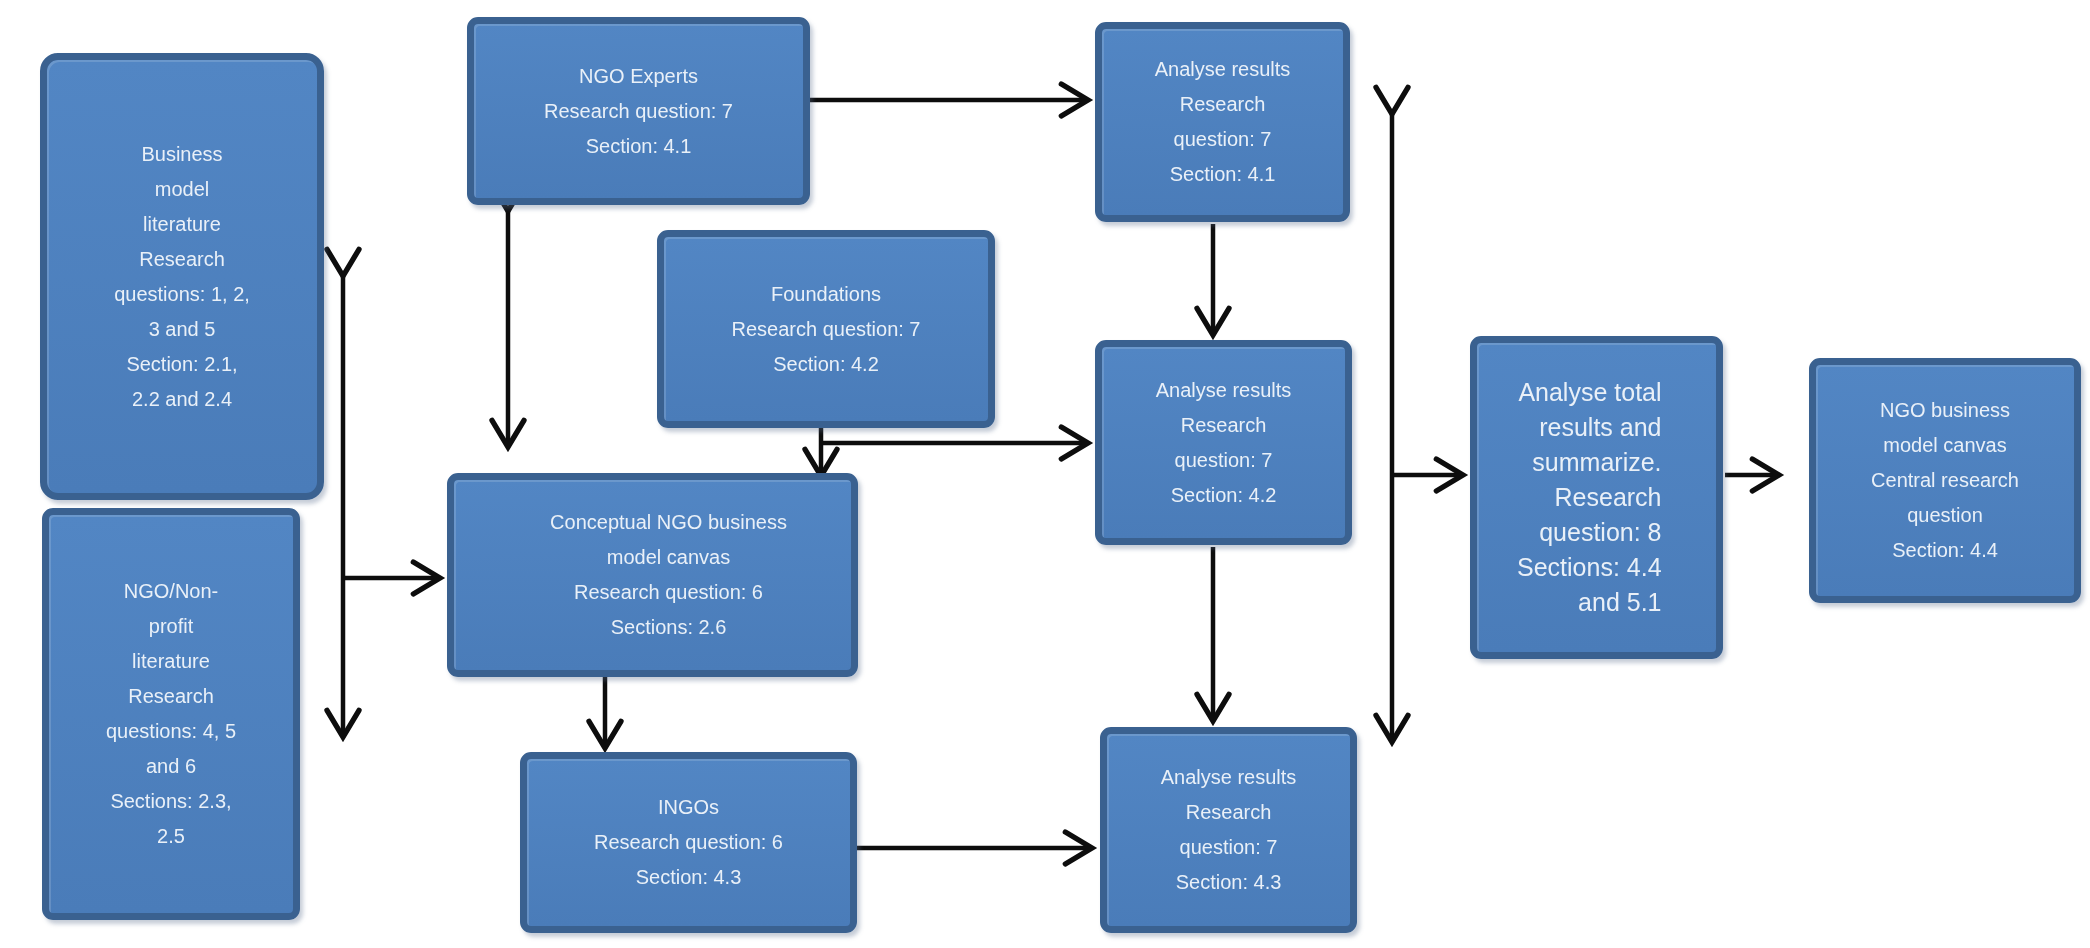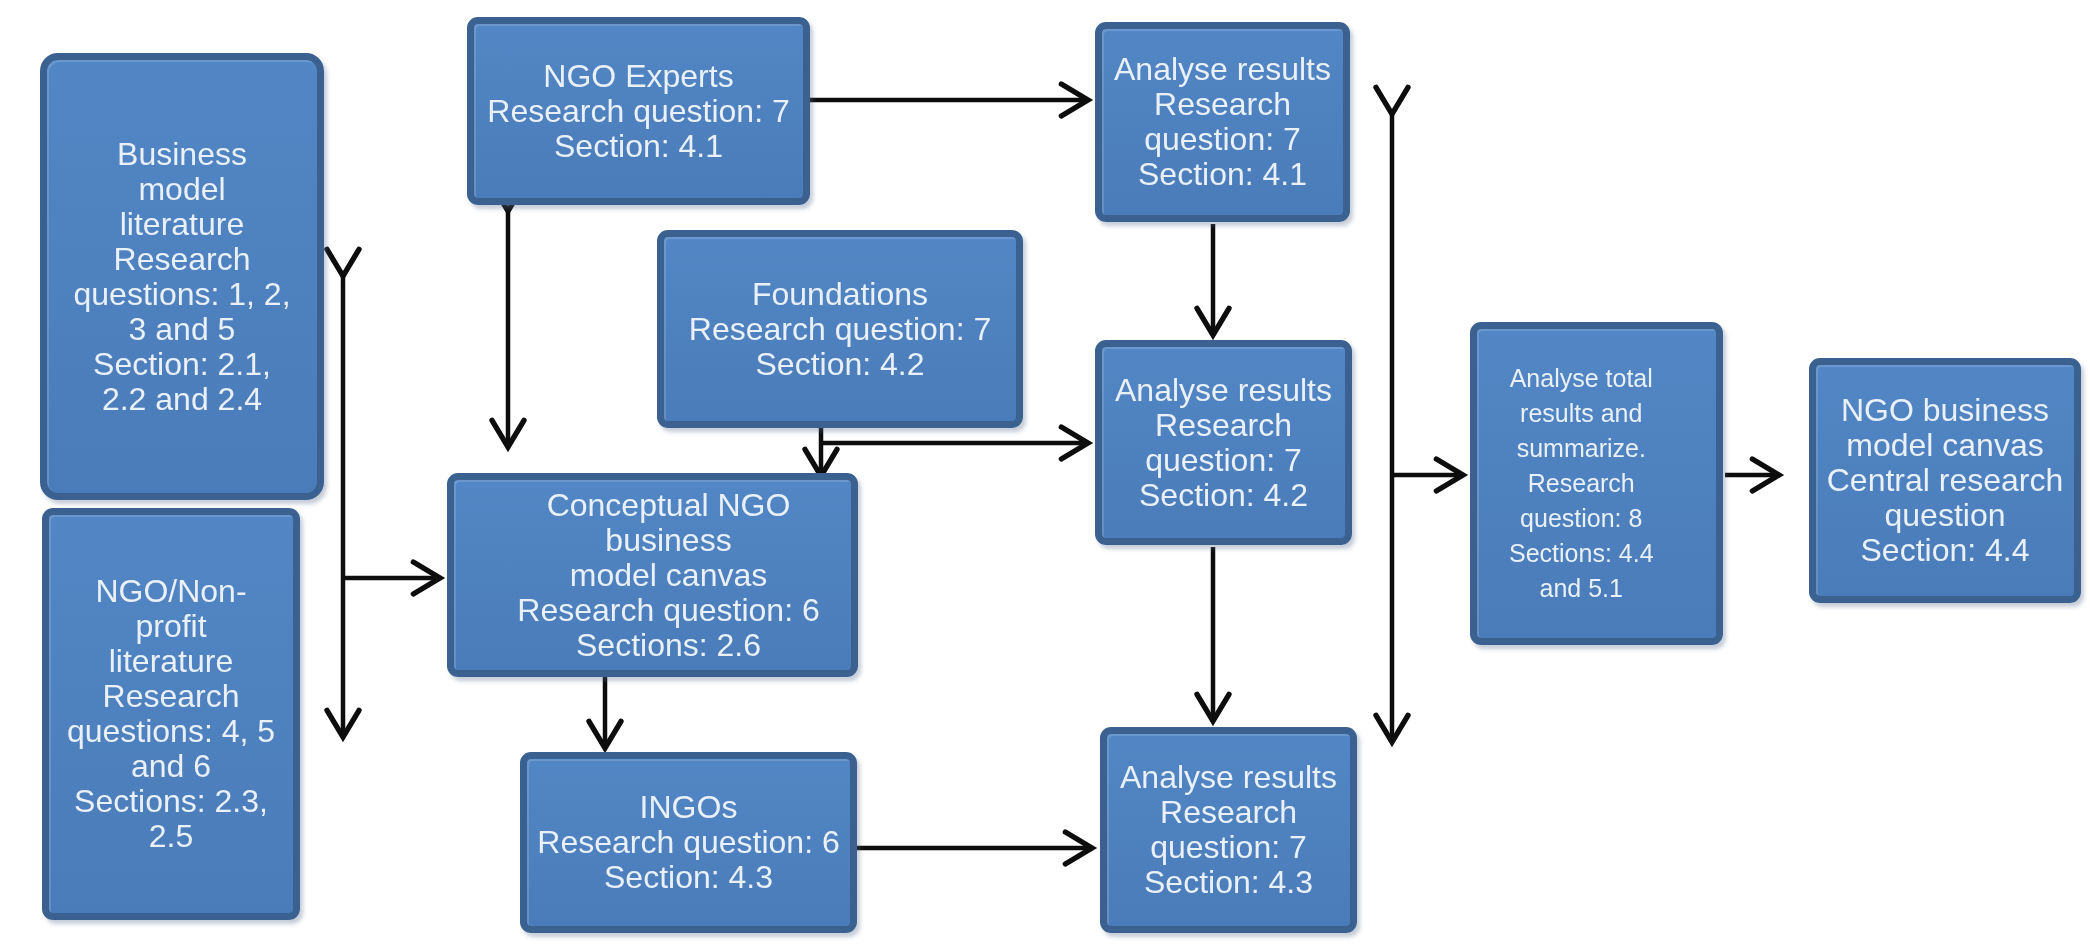--- a/index.html
+++ b/index.html
@@ -6,40 +6,40 @@
   body{font-family:"Liberation Sans",sans-serif;}
   #stage{position:relative;width:2090px;height:948px;background:#ffffff;overflow:hidden;}
   #arrows{position:absolute;left:0;top:0;width:2090px;height:948px;}
   .box{
     position:absolute;
     background:linear-gradient(180deg,#5286c4 0%,#4a7cb9 100%);
     border:7px solid #3a6190;
     border-radius:11px;
     box-sizing:border-box;
     color:#e9f0f8;
-    font-size:32px;
+    font-size:20px;
     line-height:35px;
     display:flex;
     align-items:center;
     justify-content:center;
     text-align:center;
     white-space:pre-line;
     box-shadow:inset 2px 2px 0 rgba(255,255,255,0.15), 3px 4px 4px rgba(90,110,140,0.35);
   }
   
   .b-bml   {left:40px;  top:53px;  width:284px; height:447px;border-radius:18px;}
   .b-ngl   {left:42px;  top:508px; width:258px; height:412px;}
   .b-exp   {left:467px; top:17px;  width:343px; height:188px;}
-  .b-fnd   {left:657px; top:230px; width:366px; height:198px;}
+  .b-fnd   {left:657px; top:230px; width:338px; height:198px;}
   .b-con   {left:447px; top:473px; width:411px; height:204px;padding-left:32px;}
   .b-ing   {left:520px; top:752px; width:337px; height:181px;}
   .b-a41   {left:1095px;top:22px;  width:255px; height:200px;}
   .b-a42   {left:1095px;top:340px; width:257px; height:205px;}
   .b-a43   {left:1100px;top:727px; width:257px; height:206px;}
-  .b-tot   {left:1470px;top:322px; width:253px; height:323px; justify-content:flex-start; text-align:center; padding-left:32px; padding-right:8px; font-size:25px;}
+  .b-tot   {left:1470px;top:336px; width:253px; height:323px; justify-content:flex-start; text-align:right; padding-left:40px; padding-right:8px; font-size:25px;}
   .b-fin   {left:1785px;top:358px; width:272px; height:245px;margin-left:24px;}
 </style>
 </head>
 <body>
 
 <div id="stage">
 
   <svg id="arrows" viewBox="0 0 2090 948" xmlns="http://www.w3.org/2000/svg">
     <defs>
       <marker id="ah" viewBox="0 0 12 12" refX="10" refY="6" markerWidth="40" markerHeight="40" orient="auto" markerUnits="userSpaceOnUse">

